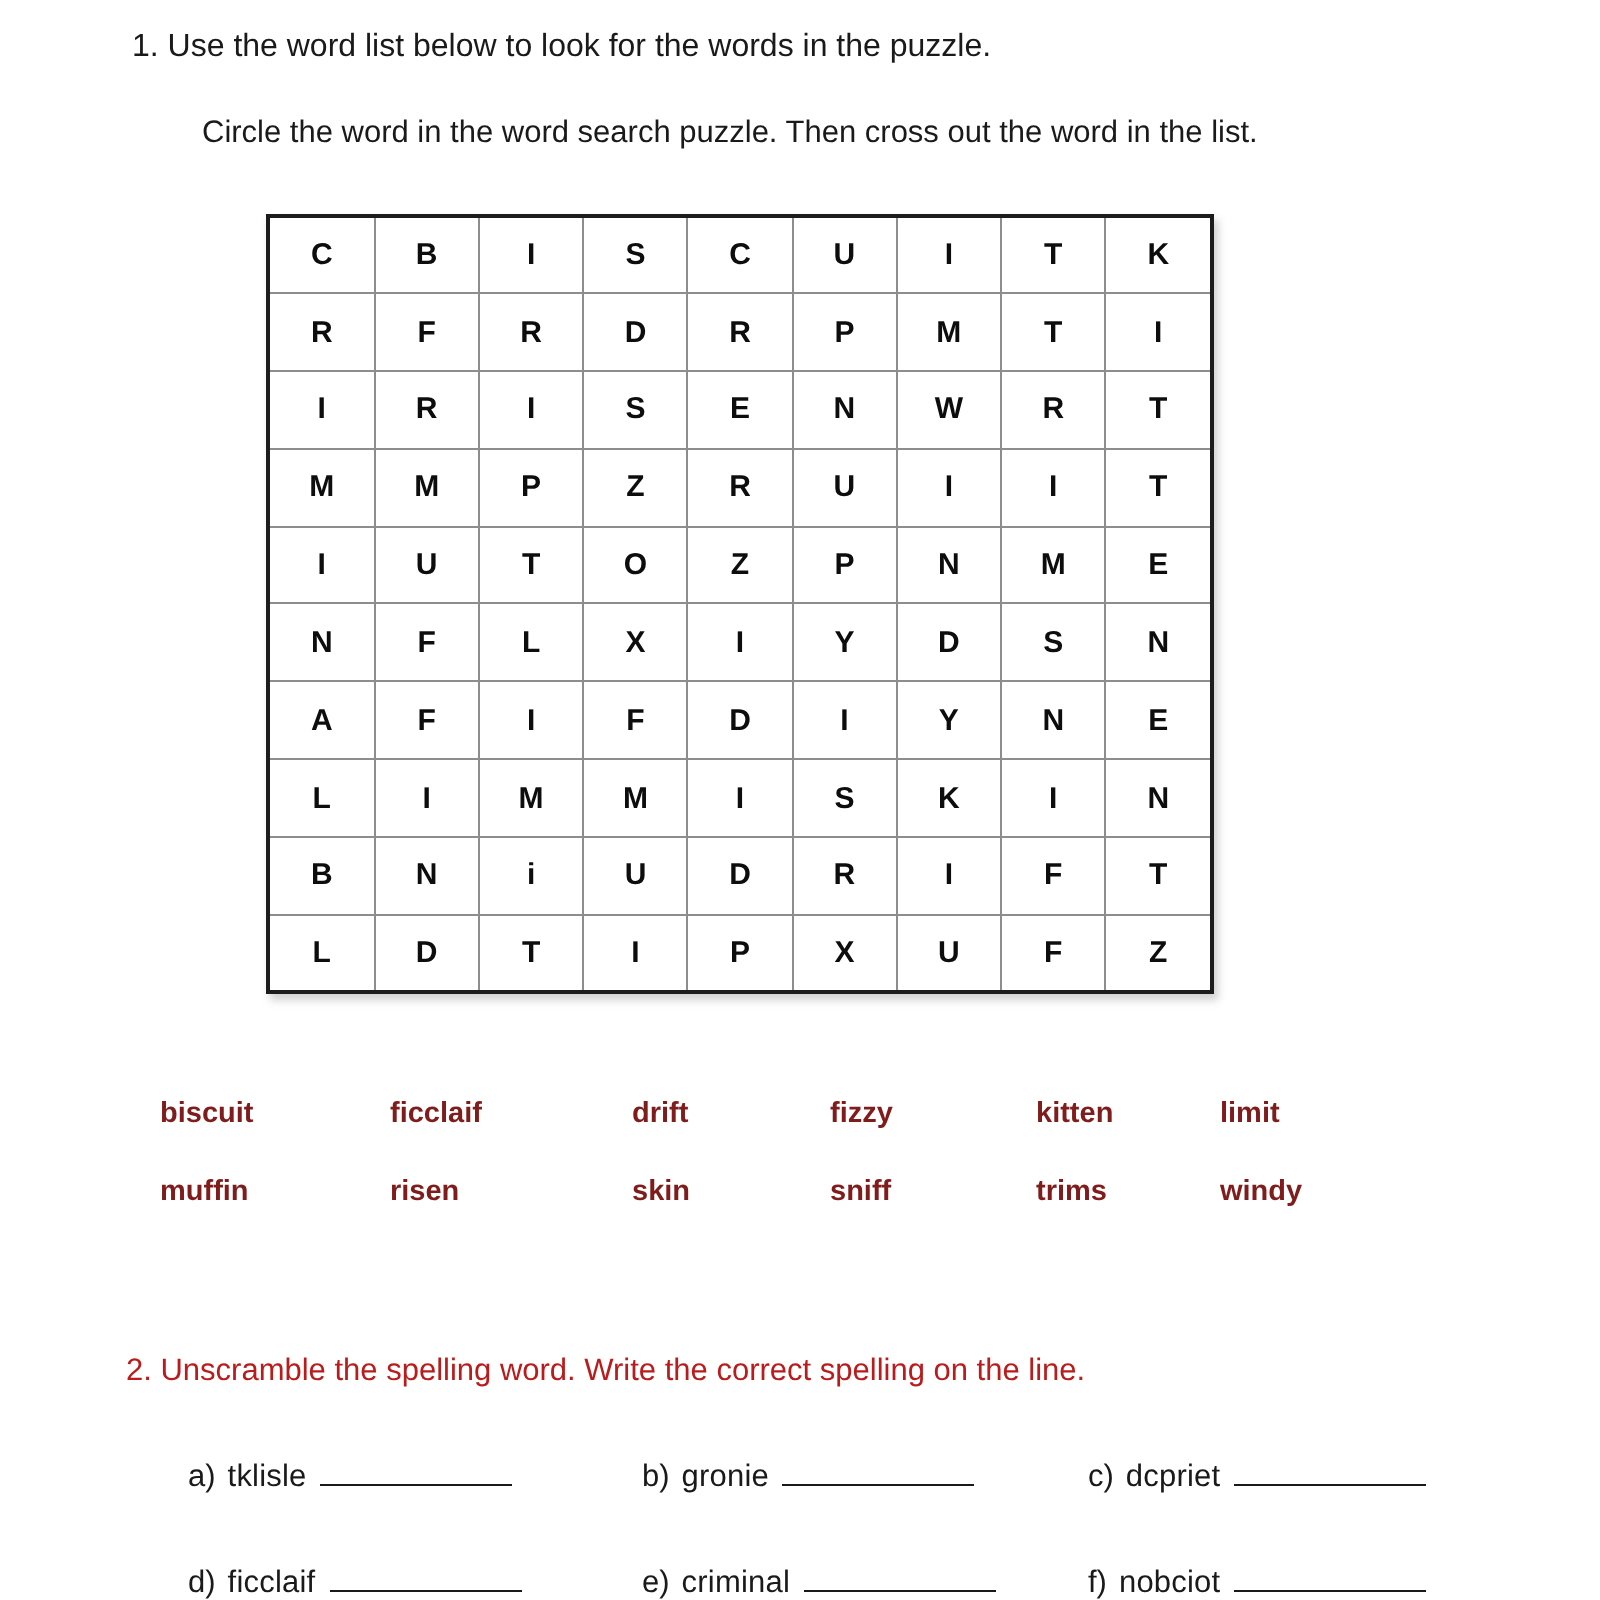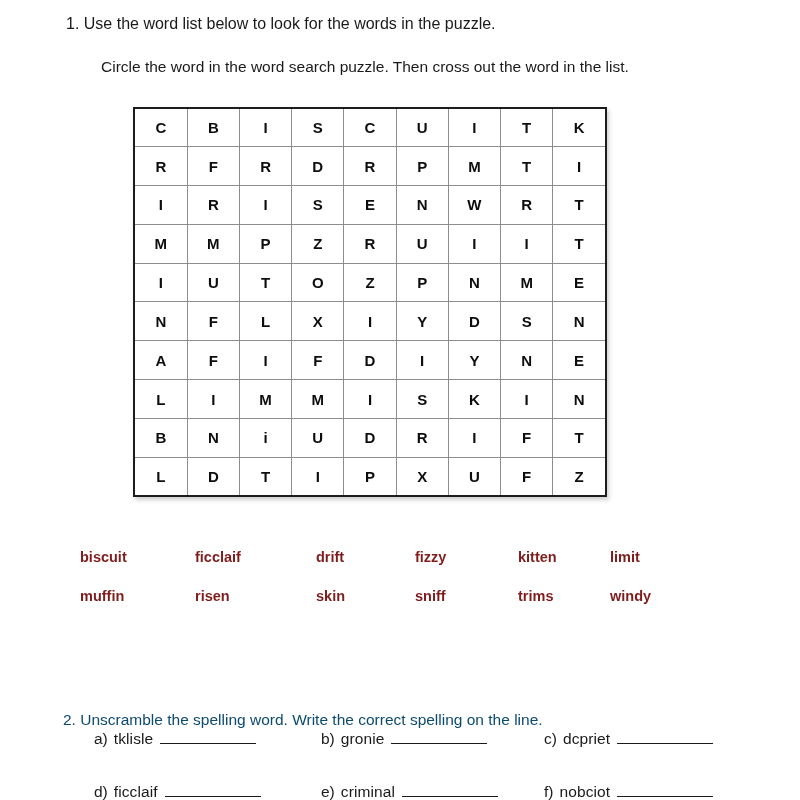--- a/index.html
+++ b/index.html
@@ -105,23 +105,22 @@
   .wl-c4 { left: 438px; }
   .wl-c5 { left: 530px; }
 
   
   .q2-prompt {
     position: absolute;
     left: 63px;
     top: 676px;
     font-size: 15.5px;
     line-height: 20px;
-    color: #0c4a6e;
-    white-space: nowrap;
-    margin-top: 34px;
+    color: #b91c1c;
+    white-space: nowrap;
   }
 
   .scramble-row {
     position: absolute;
     left: 63px;
     width: 700px;
     height: 38px;
   }
   .scramble-row-1 { top: 729px; }
   .scramble-row-2 { top: 782px; }

